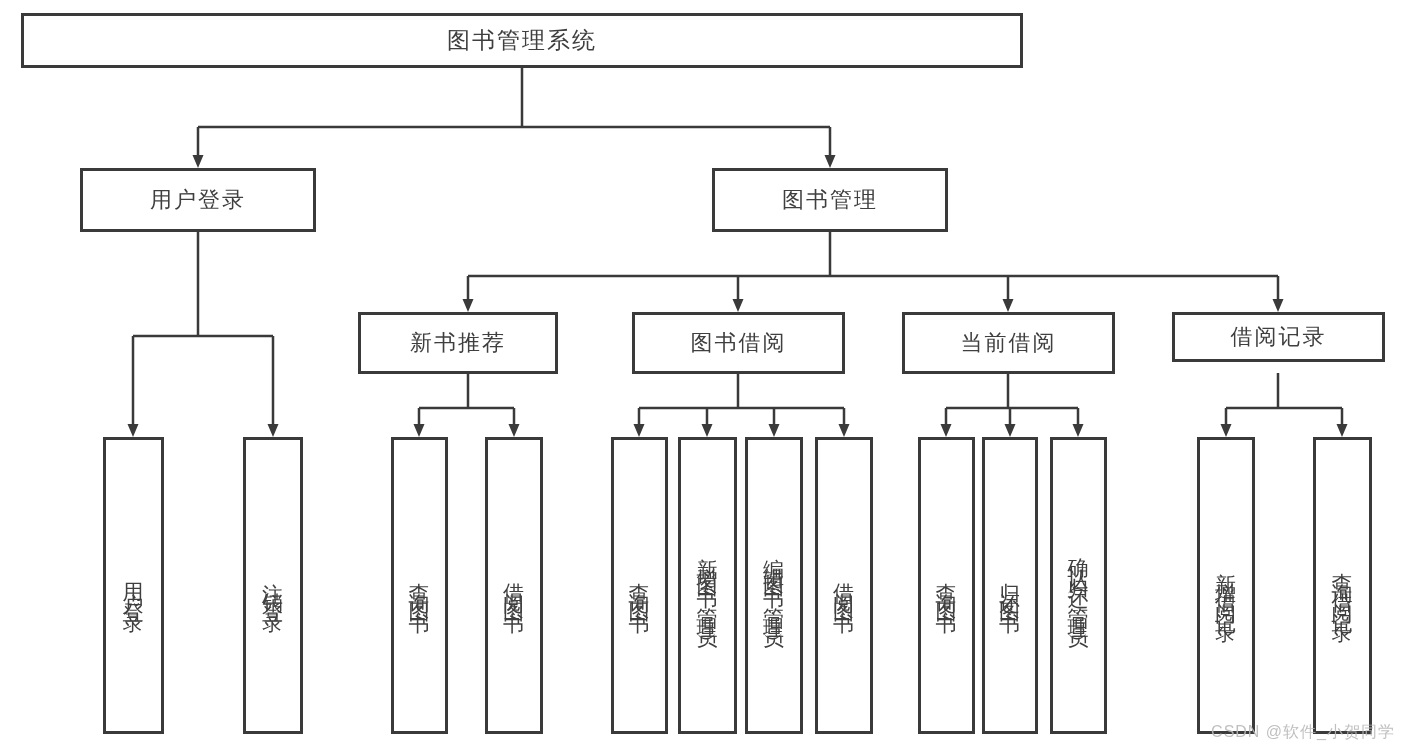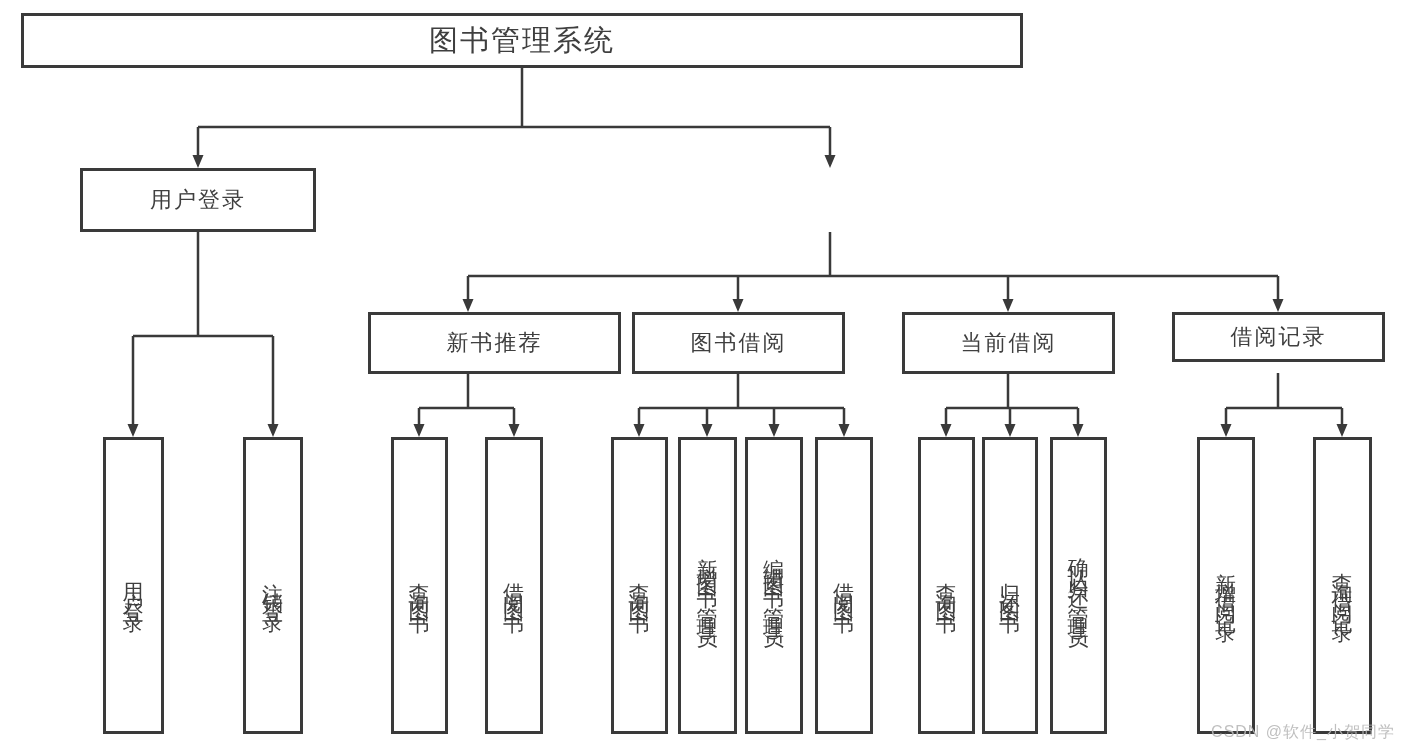--- a/index.html
+++ b/index.html
@@ -16,21 +16,21 @@
   }
   #canvas{position:absolute;inset:0;width:1405px;height:747px;}
   #connectors{position:absolute;left:0;top:0;width:1405px;height:747px;color:var(--line);}
   .box{
     position:absolute;box-sizing:border-box;
     border:3px solid var(--line);background:#fff;
     display:flex;align-items:center;justify-content:center;
     color:var(--text);
   }
   .h-label{font-size:22px;letter-spacing:2px;line-height:1;white-space:nowrap;}
-  .root-label{font-size:29px;}
+  .root-label{font-size:23px;}
   .v-box{
     writing-mode:vertical-rl;text-orientation:mixed;
     font-size:21px;letter-spacing:10px;line-height:1;
   }
   .watermark{
     position:absolute;right:10px;bottom:4px;
     font-size:16px;letter-spacing:1px;
     color:var(--wm);opacity:.9;white-space:nowrap;
     pointer-events:none;
   }
@@ -69,22 +69,25 @@
              M1336.5 424 L1347.5 424 L1342 437 Z"></path>
   </svg>
 
   <div class="box" style="left:21px;top:13px;width:1002px;height:55px;">
     <span class="h-label root-label">图书管理系统</span>
   </div>
 
   <div class="box" style="left:80px;top:168px;width:236px;height:64px;">
     <span class="h-label">用户登录</span>
   </div>
+  <div class="box" style="left:712px;top:168px;width:236px;height:64px;">
+    <span class="h-label">图书管理</span>
+  </div>
 
-  <div class="box" style="left:368px;top:312px;width:253px;height:62px;">
+  <div class="box" style="left:358px;top:312px;width:200px;height:62px;">
     <span class="h-label">新书推荐</span>
   </div>
   <div class="box" style="left:632px;top:312px;width:213px;height:62px;">
     <span class="h-label">图书借阅</span>
   </div>
   <div class="box" style="left:902px;top:312px;width:213px;height:62px;">
     <span class="h-label">当前借阅</span>
   </div>
   <div class="box" style="left:1172px;top:312px;width:213px;height:50px;">
     <span class="h-label">借阅记录</span>

